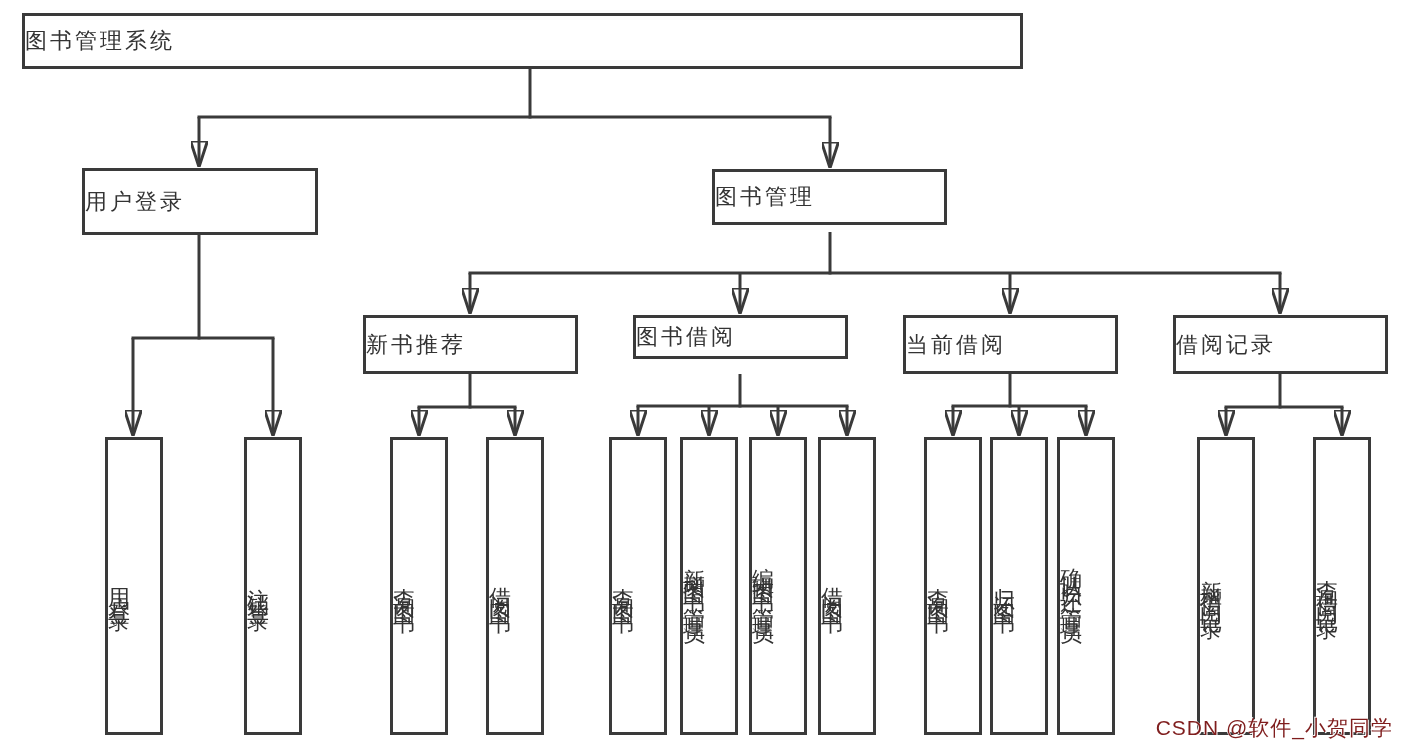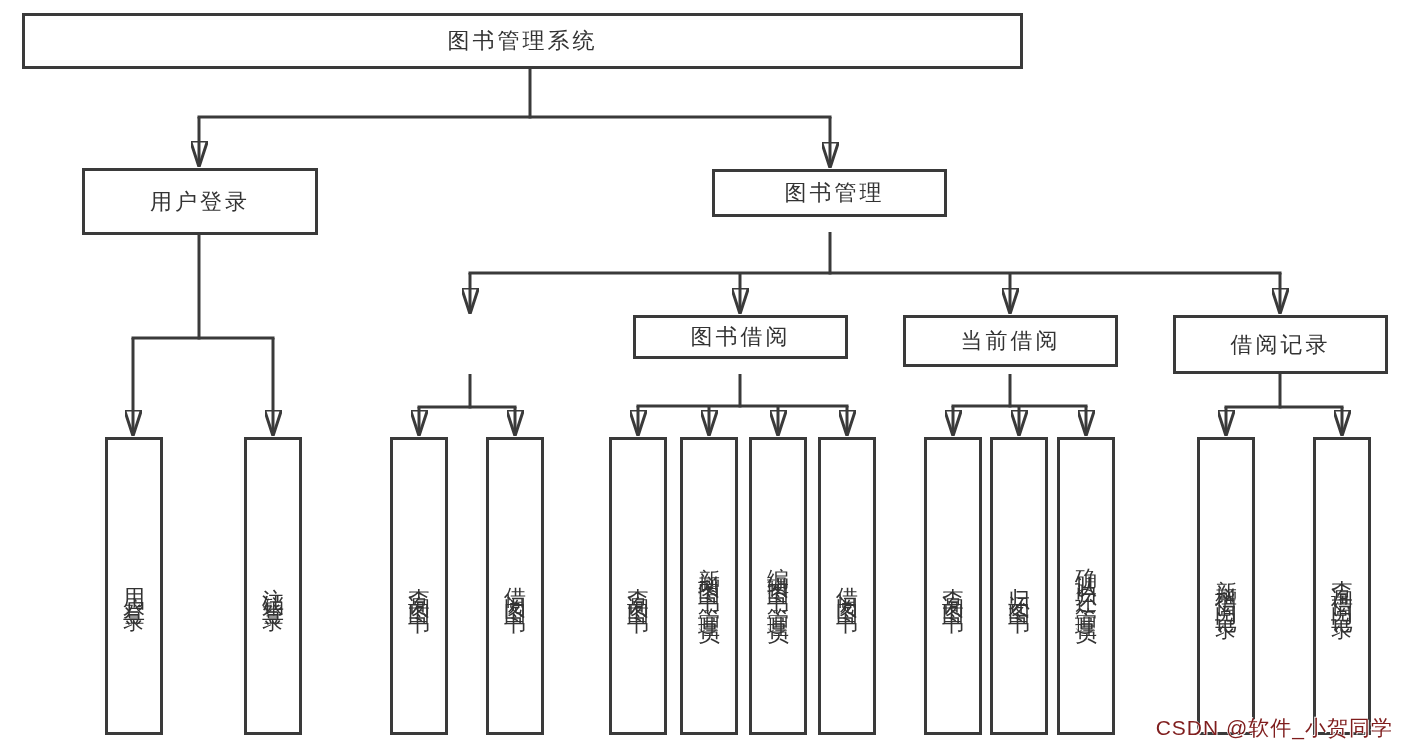--- a/index.html
+++ b/index.html
@@ -24,21 +24,20 @@
     stroke: #3a3a3a;
     stroke-width: 3;
     fill: none;
   }
   .node {
     position: absolute;
     background: #ffffff;
     border: 3px solid #3a3a3a;
     display: flex;
     align-items: center;
-    justify-content: center;
   }
   .hlabel {
     font-size: 22px;
     letter-spacing: 3px;
     color: #333333;
     white-space: nowrap;
   }
   .vlabel {
     writing-mode: vertical-rl;
     text-orientation: mixed;
@@ -127,28 +126,31 @@
     </g>
   </svg>
 
   <div class="node" style="left:22px; top:13px; width:1001px; height:56px;">
     <span class="hlabel">图书管理系统</span>
   </div>
 
   <div class="node" style="left:82px; top:168px; width:236px; height:67px;">
     <span class="hlabel">用户登录</span>
   </div>
-  <div class="node" style="left:712px; top:169px; width:235px; height:48px;padding-left:10px;">
+  <div class="node" style="left:712px; top:169px; width:235px; height:56px;">
     <span class="hlabel">图书管理</span>
   </div>
 
+  <div class="node" style="left:363px; top:315px; width:215px; height:59px;">
+    <span class="hlabel">新书推荐</span>
+  </div>
   <div class="node" style="left:633px; top:315px; width:215px; height:44px;">
     <span class="hlabel">图书借阅</span>
   </div>
-  <div class="node" style="left:903px; top:315px; width:215px; height:52px;">
+  <div class="node" style="left:903px; top:315px; width:215px; height:59px;">
     <span class="hlabel">当前借阅</span>
   </div>
   <div class="node" style="left:1173px; top:315px; width:215px; height:59px;">
     <span class="hlabel">借阅记录</span>
   </div>
 
   <div class="node" style="left:105px; top:437px; width:58px; height:298px;">
     <span class="vlabel">用户登录</span>
   </div>
   <div class="node" style="left:244px; top:437px; width:58px; height:298px;">

